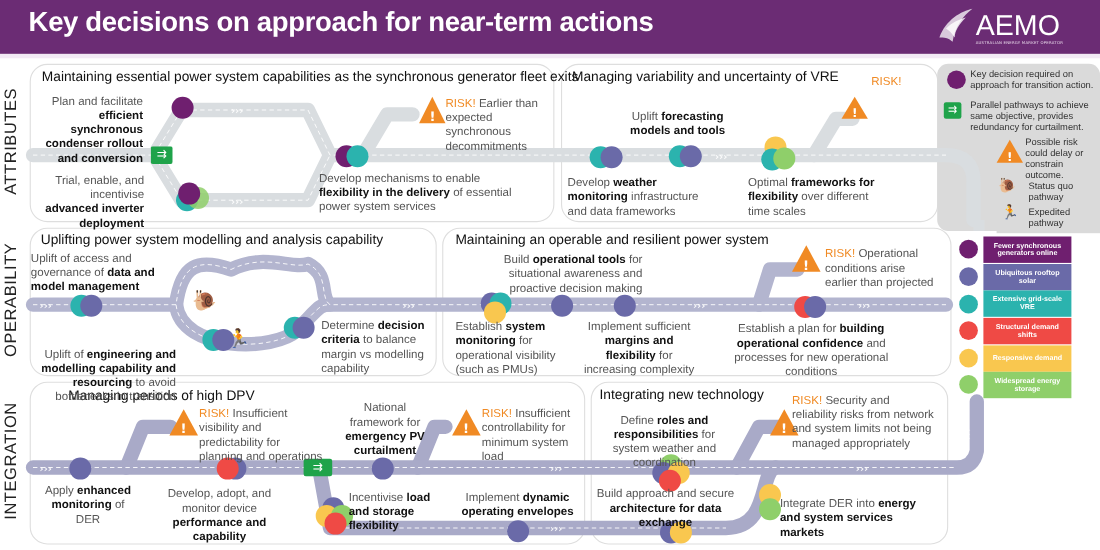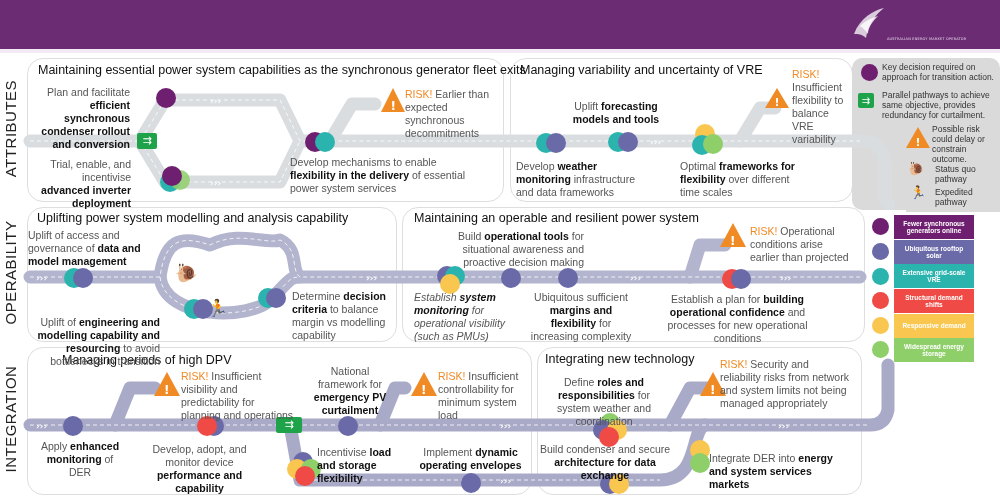--- a/index.html
+++ b/index.html
@@ -23,25 +23,27 @@
   .legend-box { position: absolute; left: 852px; top: 58px; width: 148px; height: 152px; background: #dadada; border-radius: 10px; }
   .legend-box2 { position: absolute; left: 906px; top: 130px; width: 94px; height: 82px; background: #dadada; }
   .lg-txt { position: absolute; font-size: 8.5px; color: #333; line-height: 10px; font-family: "Liberation Sans", sans-serif; }
   .driver-tag { position: absolute; left: 894px; width: 80px; height: 24px; color: #fff; font-size: 6.5px; font-weight: bold; text-align: center; display: flex; align-items: center; justify-content: center; line-height: 7.5px; padding: 0 3px; font-family: "Liberation Sans", sans-serif; }
   .driver-dot { position: absolute; left: 872px; width: 17px; height: 17px; border-radius: 50%; }
 </style>
 </head>
 <body>
 
 <div class="header">
+  <div class="title">Key decisions on approach for near-term actions</div>
   <div class="logo">
     <svg width="36" height="42" viewBox="0 0 36 42">
       <path d="M4 30 C10 14, 24 6, 34 4 C26 10, 18 20, 16 34 C12 30, 8 30, 4 30 Z" fill="#e6dce8" opacity="0.9"></path>
       <path d="M10 22 C16 16, 22 14, 28 12 C22 18, 18 24, 18 30 C15 26, 13 24, 10 22Z" fill="#fff" opacity="0.8"></path>
     </svg>
+    <div class="logo-text">AEMO</div>
     <div class="logo-sub">AUSTRALIAN ENERGY MARKET OPERATOR</div>
   </div>
 </div>
 <div class="strip"></div>
 
 <div class="row-label" style="left:-40px; top:120px; width:100px;">ATTRIBUTES</div>
 <div class="row-label" style="left:-42px; top:264px; width:104px;">OPERABILITY</div>
 <div class="row-label" style="left:-42px; top:412px; width:104px;">INTEGRATION</div>
 
 <div class="panel" style="left:27px; top:58px; width:477px; height:144px;"></div>
@@ -201,42 +203,42 @@
 <div class="panel-title" style="left:545px; top:352px;">Integrating new technology</div>
 
 <div class="txt r" style="left:38px; top:86px; width:92px;"><span>Plan and facilitate </span><b>efficient synchronous condenser rollout and conversion</b></div>
 <div class="txt r" style="left:36px; top:158px; width:95px;"><span>Trial, enable, and incentivise </span><b>advanced inverter deployment</b></div>
 <div class="txt" style="left:290px; top:156px; width:185px;"><span>Develop mechanisms to enable </span><b>flexibility in the delivery</b><span> of essential power system services</span></div>
 <div class="txt" style="left:405px; top:88px; width:100px;"><span class="risk">RISK!</span><span> Earlier than expected synchronous decommitments</span></div>
 
 <div class="txt c" style="left:572px; top:100px; width:88px;"><span>Uplift </span><b>forecasting models and tools</b></div>
 <div class="txt" style="left:516px; top:160px; width:125px;"><span>Develop </span><b>weather monitoring</b><span> infrastructure and data frameworks</span></div>
 <div class="txt" style="left:680px; top:160px; width:115px;"><span>Optimal </span><b>frameworks for flexibility</b><span> over different time scales</span></div>
-<div class="txt" style="left:792px; top:68px; width:60px;"><span class="risk">RISK!</span><br><span> Insufficient flexibility to balance VRE variability</span></div>
+<div class="txt" style="left:792px; top:68px; width:60px;"><span class="risk">RISK!</span><br></div>
 
 <div class="txt" style="left:28px; top:229px; width:120px;"><span>Uplift of access and governance of </span><b>data and model management</b></div>
 <div class="txt r" style="left:30px; top:293px; width:130px;margin-top:23px;"><span>Uplift of </span><b>engineering and modelling capability and resourcing</b><span> to avoid bottlenecks in transition</span></div>
 <div class="txt" style="left:292px; top:290px; width:100px;"><span>Determine </span><b>decision criteria</b><span> to balance margin vs modelling capability</span></div>
 
 <div class="txt c" style="left:446px; top:230px; width:138px;text-align:right;"><span>Build </span><b>operational tools</b><span> for situational awareness and proactive decision making</span></div>
-<div class="txt" style="left:414px; top:291px; width:100px;font-style:italic;"><span>Establish </span><b>system monitoring</b><span> for operational visibility (such as PMUs)</span></div>
-<div class="txt c" style="left:526px; top:291px; width:110px;"><span>Ubiquitous sufficient </span><b>margins and flexibility</b><span> for increasing complexity</span></div>
+<div class="txt" style="left:414px; top:291px; width:100px;"><span>Establish </span><b>system monitoring</b><span> for operational visibility (such as PMUs)</span></div>
+<div class="txt c" style="left:526px; top:291px; width:110px;"><span>Implement sufficient </span><b>margins and flexibility</b><span> for increasing complexity</span></div>
 <div class="txt c" style="left:645px; top:293px; width:185px;"><span>Establish a plan for </span><b>building operational confidence</b><span> and processes for new operational conditions</span></div>
 <div class="txt" style="left:750px; top:225px; width:100px;"><span class="risk">RISK!</span><span> Operational conditions arise earlier than projected</span></div>
 
 <div class="txt c" style="left:35px; top:440px; width:90px;"><span>Apply </span><b>enhanced monitoring</b><span> of DER</span></div>
 <div class="txt c" style="left:152px; top:443px; width:95px;"><span>Develop, adopt, and monitor device </span><b>performance and capability</b></div>
 <div class="txt c" style="left:310px; top:365px; width:80px;"><span>National framework for </span><b>emergency PV curtailment</b></div>
 <div class="txt" style="left:317px; top:446px; width:95px;"><span>Incentivise </span><b>load and storage flexibility</b></div>
 <div class="txt c" style="left:418px; top:446px; width:105px;"><span>Implement </span><b>dynamic operating envelopes</b></div>
 <div class="txt" style="left:181px; top:370px; width:115px;"><span class="risk">RISK!</span><span> Insufficient visibility and predictability for planning and operations</span></div>
 <div class="txt" style="left:438px; top:370px; width:85px;"><span class="risk">RISK!</span><span> Insufficient controllability for minimum system load</span></div>
 
 <div class="txt c" style="left:548px; top:376px; width:112px;"><span>Define </span><b>roles and responsibilities</b><span> for system weather and coordination</span></div>
-<div class="txt c" style="left:530px; top:443px; width:150px;"><span>Build condenser and secure </span><b>architecture for data exchange</b></div>
+<div class="txt c" style="left:530px; top:443px; width:150px;"><span>Build approach and secure </span><b>architecture for data exchange</b></div>
 <div class="txt" style="left:709px; top:452px; width:145px;"><span>Integrate DER into </span><b>energy and system services markets</b></div>
 <div class="txt" style="left:720px; top:358px; width:130px;"><span class="risk">RISK!</span><span> Security and reliability risks from network and system limits not being managed appropriately</span></div>
 
 <div class="dot" style="left:861px; top:64px; width:17px; height:17px; background:#6f1f6f;"></div>
 <div class="lg-txt" style="left:882px; top:62px; width:115px;">Key decision required on approach for transition action.</div>
 <div style="position:absolute; left:858px; top:93px; width:16px; height:15px; background:#1fa34a; border-radius:2px; color:#fff; font-size:10px; text-align:center; line-height:15px;">⇉</div>
 <div class="lg-txt" style="left:882px; top:90px; width:115px;">Parallel pathways to achieve same objective, provides redundancy for curtailment.</div>
 <div class="lg-txt" style="left:932px; top:124px; width:66px;">Possible risk could delay or constrain outcome.</div>
 <div style="position:absolute; left:908px; top:161px; font-size:13px;">🐌</div>
 <div class="lg-txt" style="left:935px; top:164px; width:50px;">Status quo pathway</div>

